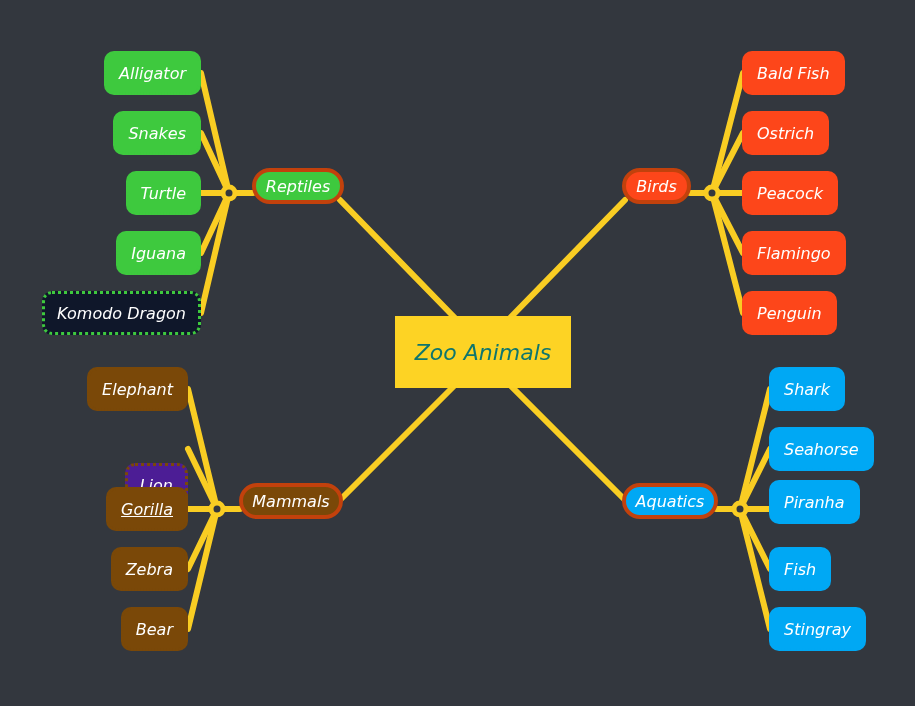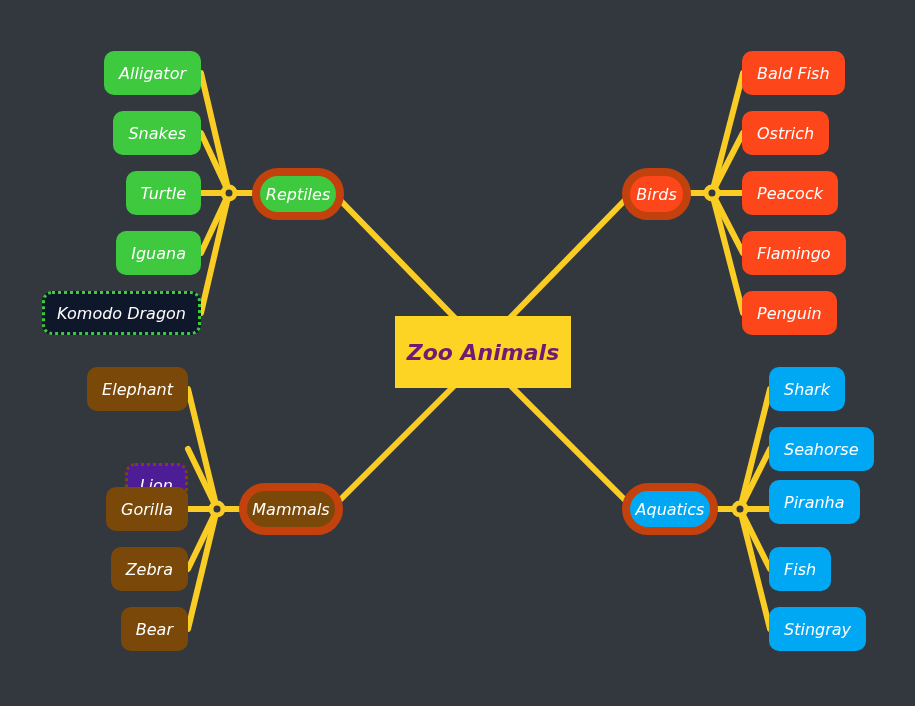--- a/index.html
+++ b/index.html
@@ -3,22 +3,22 @@
 <meta charset="utf-8">
 <style>
   html, body { margin:0; padding:0; }
   body { width:915px; height:706px; background:#33373e; position:relative; overflow:hidden;
          font-family:"DejaVu Sans", sans-serif; }
   svg#lines { position:absolute; left:0; top:0; }
   .node { position:absolute; box-sizing:border-box; display:flex; align-items:center; justify-content:center;
           color:#fff; font-style:italic; font-size:16px; white-space:nowrap; }
   .leaf { height:44px; border-radius:10px; padding:0 12px;
           border:3px dotted; }
-  .branch { height:52px; border-radius:26px; border:8px solid #c2410c; }
-  .central { background:#fdd324; color:#701a75; font-weight:bold; font-size:22px;text-align:right; }
+  .branch { height:36px; border-radius:26px; border:4px solid #c2410c; }
+  .central { background:#fdd324; color:#0f766e; font-weight:normal; font-size:22px;text-align:right; }
 </style>
 </head>
 <body>
 
 <svg id="lines" width="915" height="706">
   <g stroke="#f9cd23" stroke-width="6" stroke-linecap="round" fill="none">
 
     <line x1="455" y1="318" x2="340" y2="200"></line>
     <line x1="510" y1="318" x2="625" y2="200"></line>
     <line x1="455" y1="385" x2="340" y2="500"></line>
@@ -72,21 +72,21 @@
 <div class="node branch" style="left:622px;top:168px;width:69px;background:#fd461a;">Birds</div>
 <div class="node leaf" style="left:742px;top:51px;background:#fd461a;border-color:#fd461a;">Bald Fish</div>
 <div class="node leaf" style="left:742px;top:111px;background:#fd461a;border-color:#fd461a;">Ostrich</div>
 <div class="node leaf" style="left:742px;top:171px;background:#fd461a;border-color:#fd461a;">Peacock</div>
 <div class="node leaf" style="left:742px;top:231px;background:#fd461a;border-color:#fd461a;">Flamingo</div>
 <div class="node leaf" style="left:742px;top:291px;background:#fd461a;border-color:#fd461a;">Penguin</div>
 
 <div class="node branch" style="left:239px;top:483px;width:104px;background:#7a4808;">Mammals</div>
 <div class="node leaf" style="right:727px;top:367px;background:#7a4808;border-color:#7a4808;">Elephant</div>
 <div class="node leaf" style="right:727px;top:427px;background:#4c1d95;border-color:#7a4808;margin-top:36px;">Lion</div>
-<div class="node leaf" style="right:727px;top:487px;background:#7a4808;border-color:#7a4808;">Gorilla</div>
+<div class="node leaf" style="right:727px;top:487px;background:#7a4808;border-color:#7a4808;text-decoration:underline;">Gorilla</div>
 <div class="node leaf" style="right:727px;top:547px;background:#7a4808;border-color:#7a4808;">Zebra</div>
 <div class="node leaf" style="right:727px;top:607px;background:#7a4808;border-color:#7a4808;">Bear</div>
 
 <div class="node branch" style="left:622px;top:483px;width:96px;background:#00a8f4;">Aquatics</div>
 <div class="node leaf" style="left:769px;top:367px;background:#00a8f4;border-color:#00a8f4;">Shark</div>
 <div class="node leaf" style="left:769px;top:427px;background:#00a8f4;border-color:#00a8f4;">Seahorse</div>
 <div class="node leaf" style="left:769px;top:480px;background:#00a8f4;border-color:#00a8f4;text-align:right;">Piranha</div>
 <div class="node leaf" style="left:769px;top:547px;background:#00a8f4;border-color:#00a8f4;">Fish</div>
 <div class="node leaf" style="left:769px;top:607px;background:#00a8f4;border-color:#00a8f4;">Stingray</div>
 

